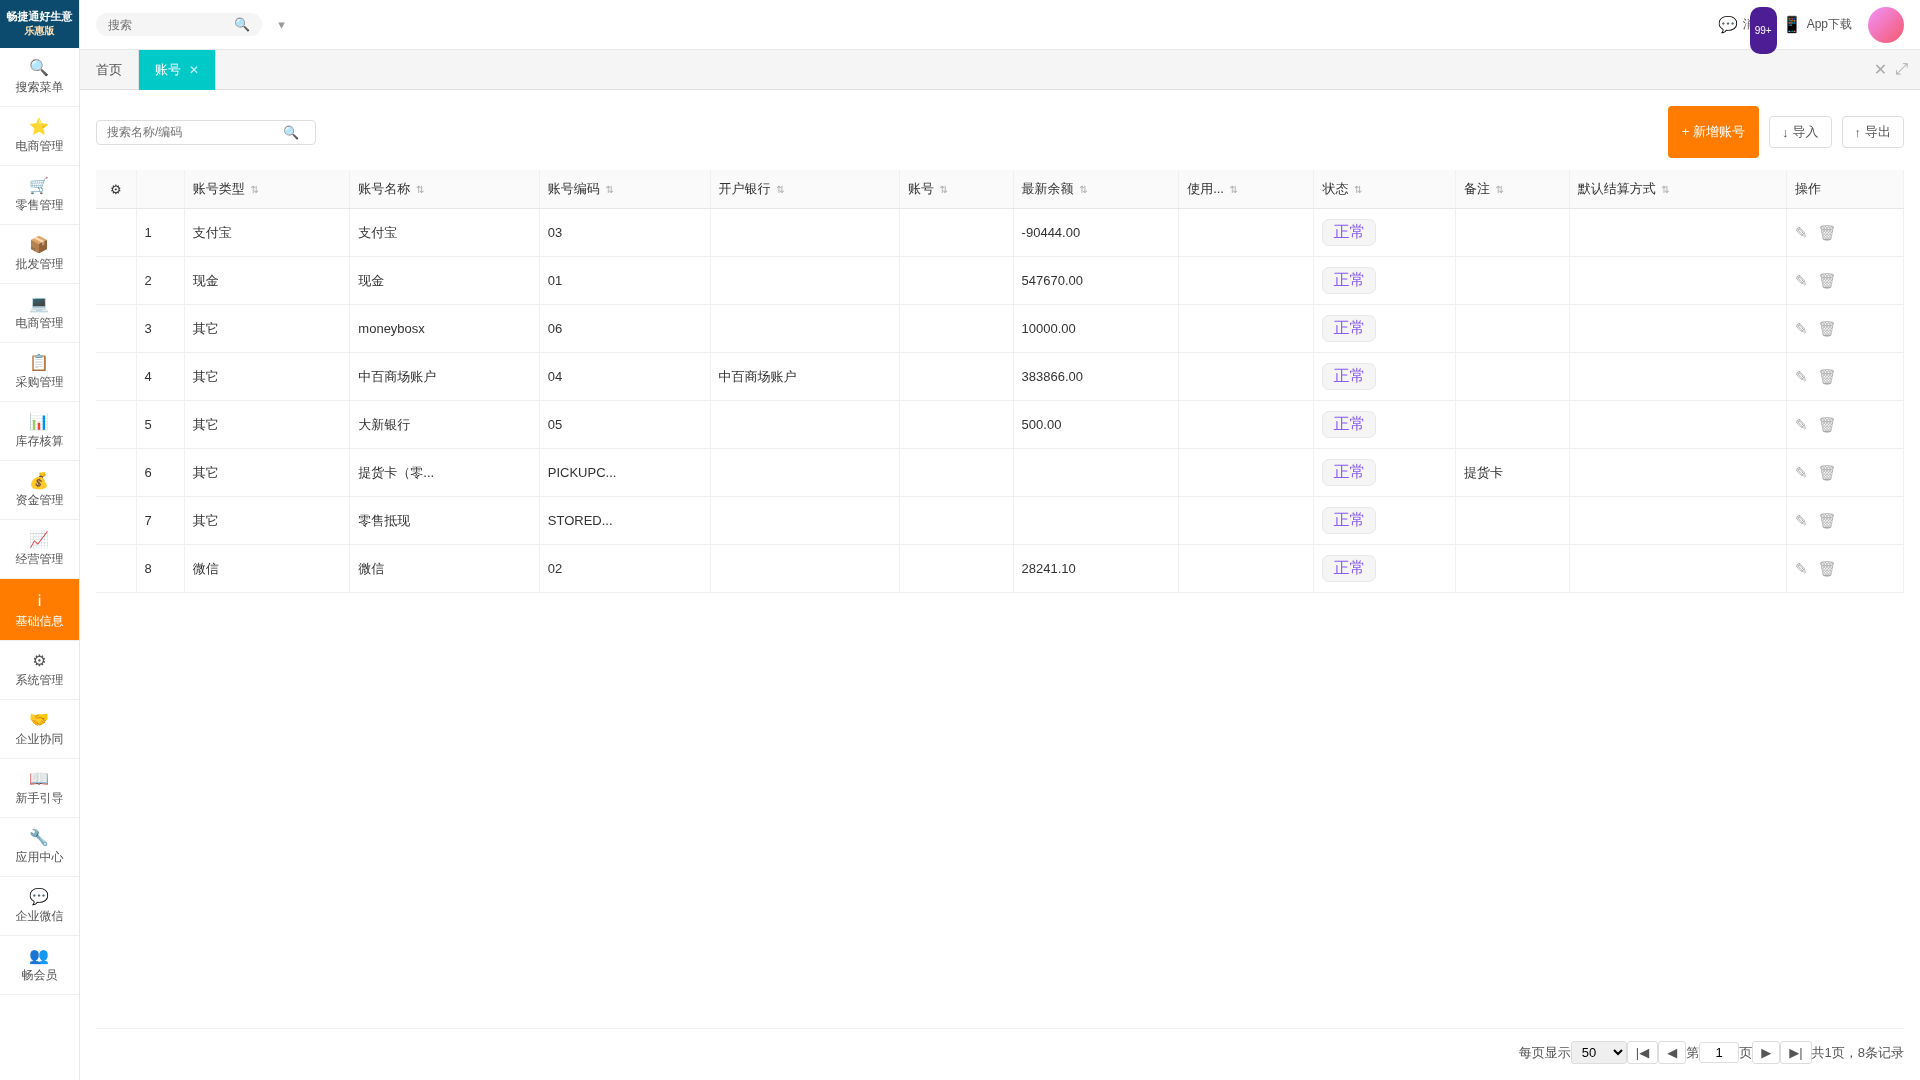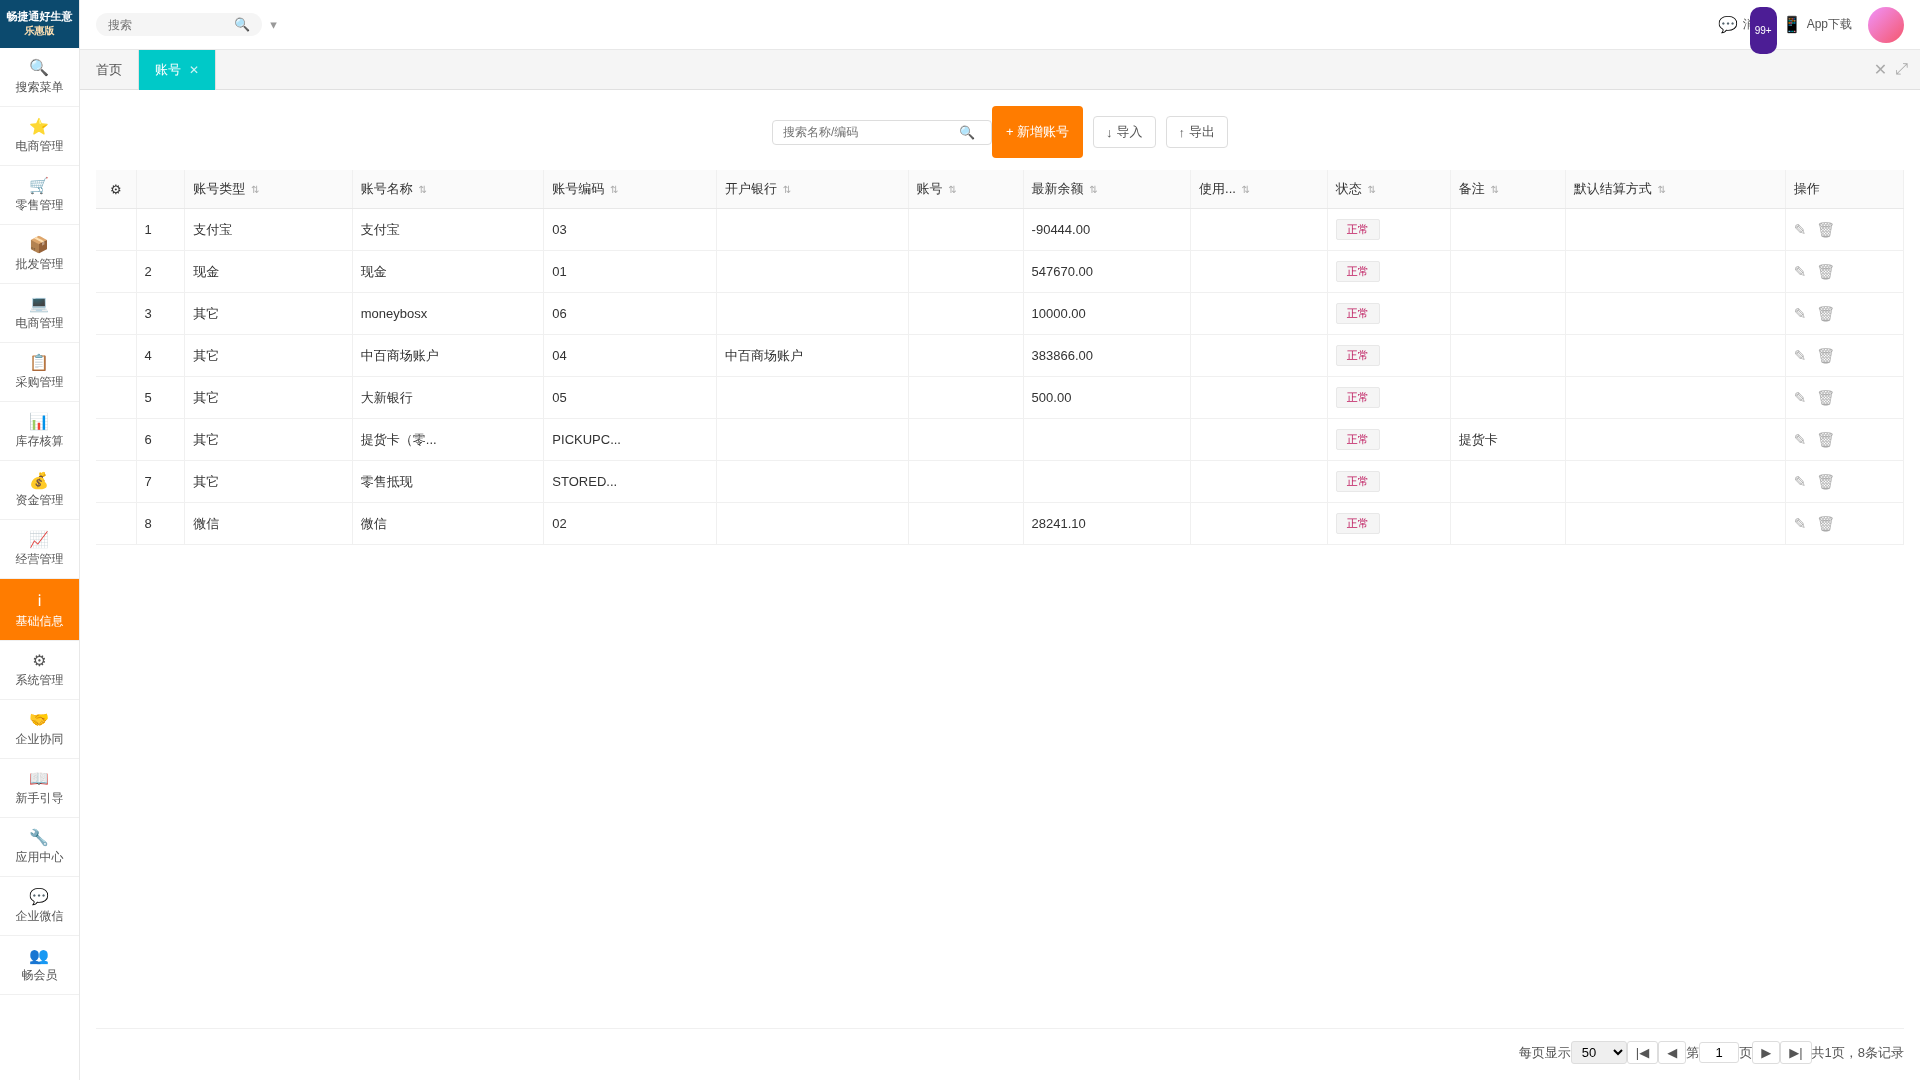--- a/index.html
+++ b/index.html
@@ -60,21 +60,21 @@
       border-bottom: 1px solid #e8e8e8;
       display: flex;
       align-items: center;
       justify-content: space-between;
       padding: 0 16px;
       flex-shrink: 0;
     }
     .topbar-left {
       display: flex;
       align-items: center;
-      gap: 0;
+      gap: 8px;
     }
     .topbar-search {
       display: flex;
       align-items: center;
       background: #f5f5f5;
       border-radius: 20px;
       padding: 4px 12px;
       gap: 6px;
     }
     .topbar-search input {
@@ -168,21 +168,21 @@
       display: flex;
       flex-direction: column;
       overflow: hidden;
       padding: 16px;
     }
 
     
     .toolbar {
       display: flex;
       align-items: center;
-      justify-content: center;
+      justify-content: space-between;
       margin-bottom: 12px;
     }
     .search-box {
       display: flex;
       align-items: center;
       border: 1px solid #ddd;
       border-radius: 4px;
       padding: 4px 10px;
       gap: 6px;
       width: 220px;
@@ -251,24 +251,24 @@
     td {
       padding: 10px 8px;
       border-bottom: 1px solid #f0f0f0;
       border-right: 1px solid #f0f0f0;
       color: #333;
       white-space: nowrap;
     }
     .status-badge {
       display: inline-block;
       background: #f5f5f5;
-      color: #be185d;
+      color: #8b5cf6;
       padding: 2px 10px;
-      border-radius: 2px;
-      font-size: 11px;
+      border-radius: 7px;
+      font-size: 16px;
       border: 1px solid #e8e8e8;
     }
     .action-cell {
       display: flex;
       gap: 10px;
       align-items: center;
     }
     .action-icon {
       color: #aaa;
       cursor: pointer;

